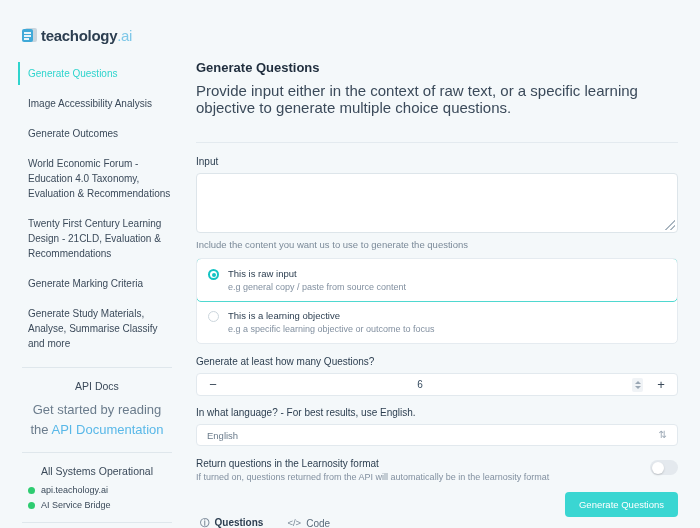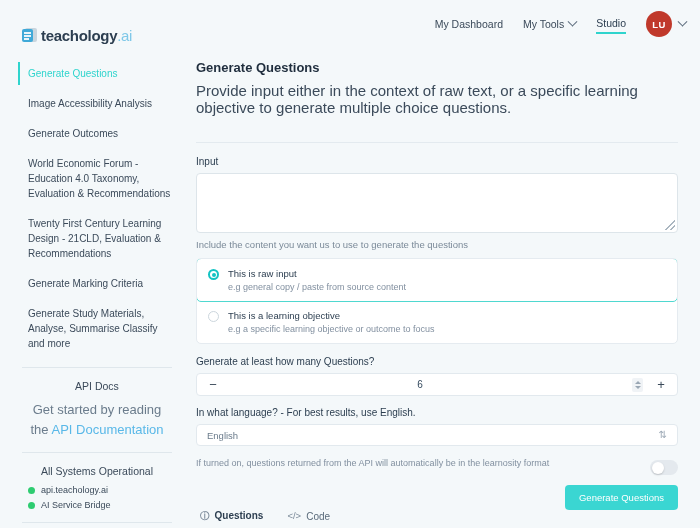--- a/index.html
+++ b/index.html
@@ -457,38 +457,20 @@
       <span class="brand-mark">
         <span class="pg pg1"></span>
         <span class="pg pg2"></span>
         <span class="ln l1"></span>
         <span class="ln l2"></span>
         <span class="ln l3"></span>
       </span>
       <span class="brand-text"><span>teachology</span><span class="suffix">.ai</span></span>
     </div>
 
-    <div class="nav">
-      <div class="nav-item">
-        <span>My Dashboard</span>
-      </div>
-      <div class="nav-item">
-        <span>My Tools</span>
-        <span class="caret"></span>
-      </div>
-      <div class="nav-item active">
-        <span>Studio</span>
-      </div>
-      <div class="avatar-group">
-        <div class="avatar">
-          <span>LU</span>
-        </div>
-        <span class="caret"></span>
-      </div>
-    </div>
   </div>
 
   <div class="body-wrap">
 
     <div class="sidebar">
       <div class="side-item active">Generate Questions</div>
       <div class="side-item">Image Accessibility Analysis</div>
       <div class="side-item">Generate Outcomes</div>
       <div class="side-item">World Economic Forum - Education 4.0 Taxonomy, Evaluation &amp; Recommendations</div>
       <div class="side-item">Twenty First Century Learning Design - 21CLD, Evaluation &amp; Recommendations</div>
@@ -568,20 +550,21 @@
       </div>
 
       <div class="field-label" style="margin-top:11px">In what language? - For best results, use English.</div>
       <div class="select">
         <span class="select-val">English</span>
         <span class="sort-icon">⇅</span>
       </div>
 
       <div class="toggle-row">
         <div class="toggle-texts">
+          <div class="toggle-title">Return questions in the Learnosity format</div>
           <div class="toggle-desc">If turned on, questions returned from the API will automatically be in the learnosity format</div>
         </div>
         <div class="switch">
           <span class="knob"></span>
         </div>
       </div>
 
       <div class="btn-row">
         <button class="btn-primary">Generate Questions</button>
       </div>

